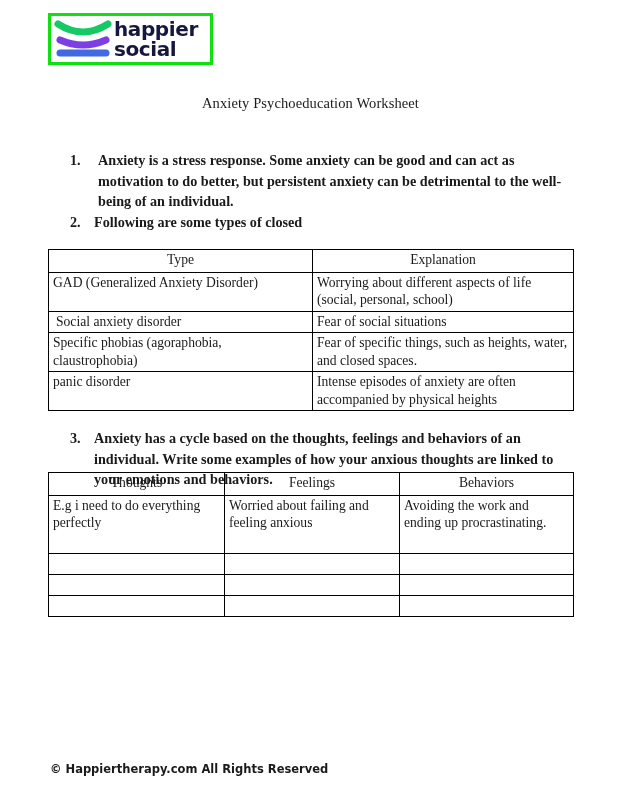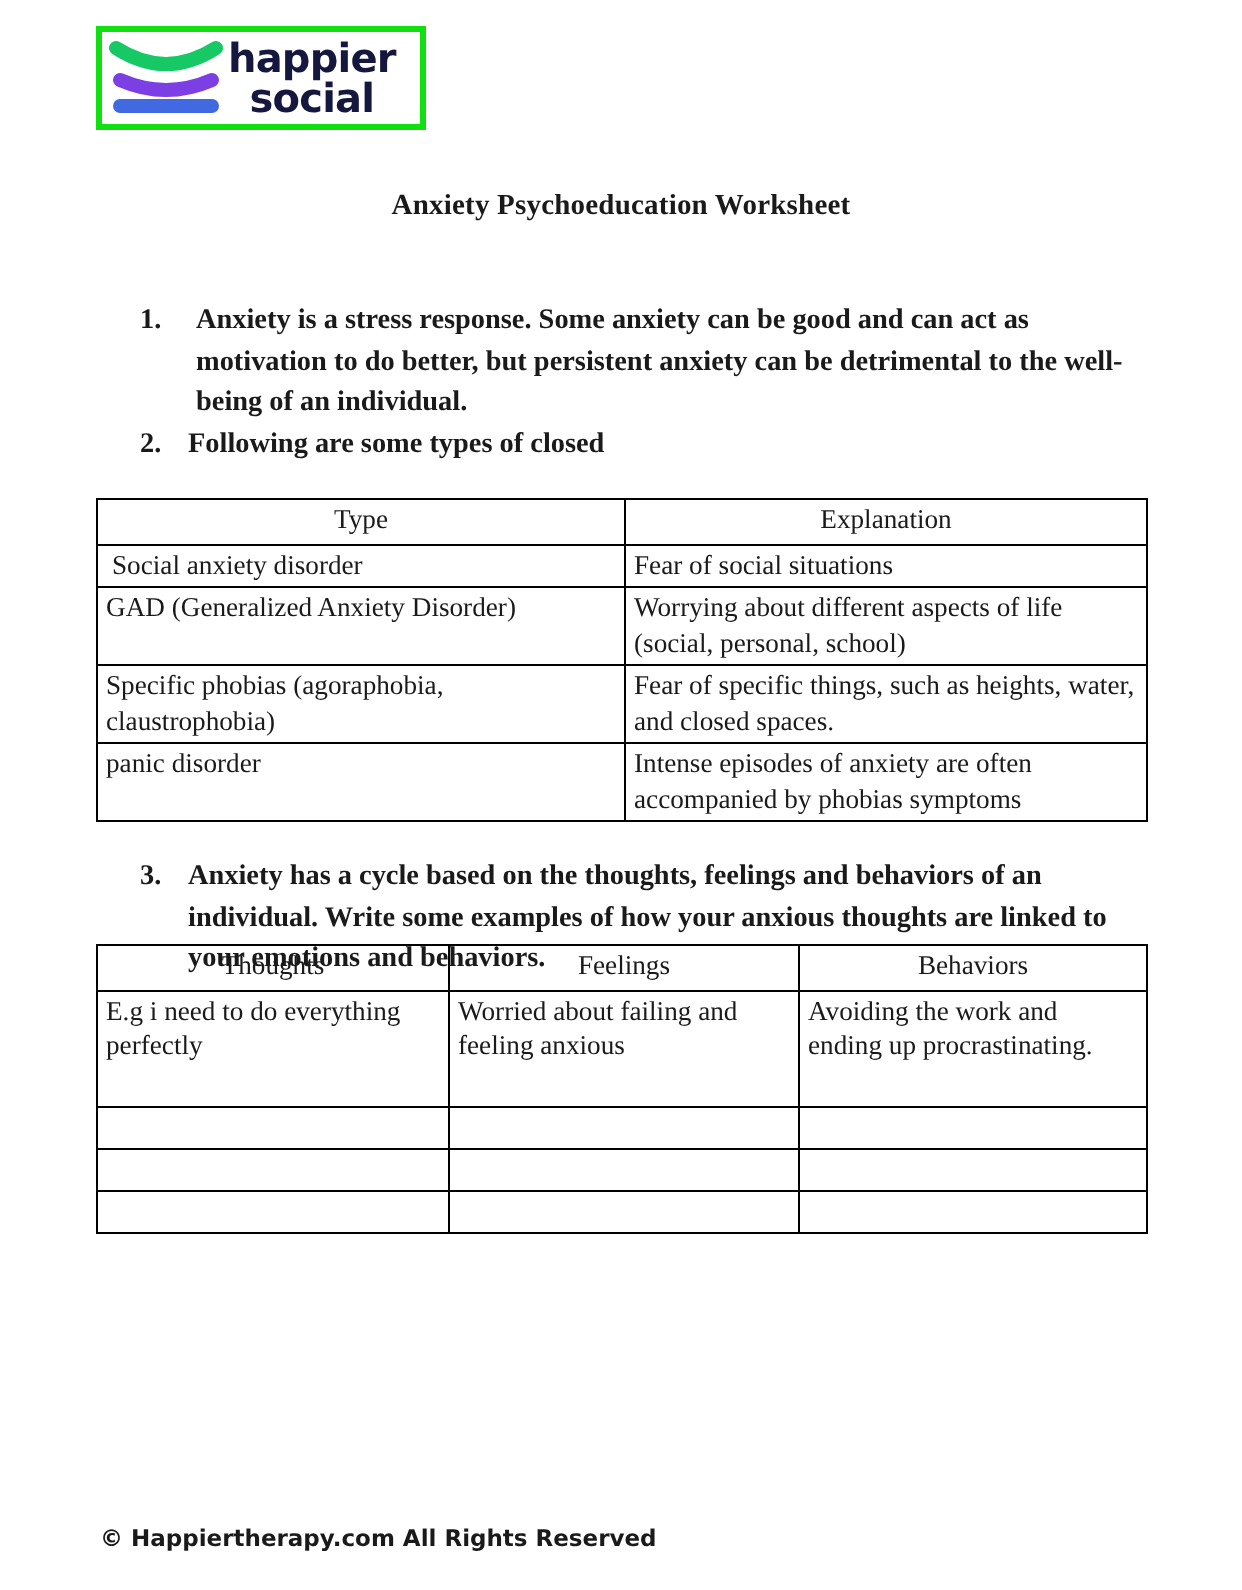--- a/index.html
+++ b/index.html
@@ -36,31 +36,30 @@
     flex: 0 0 auto;
   }
   .logo-words {
     font-family: "DejaVu Sans", "Liberation Sans", sans-serif;
     font-weight: bold;
     font-size: 20px;
     line-height: 20px;
     color: #15173f;
     letter-spacing: -0.4px;
     margin-left: 2px;
-    text-align: center;
   }
 
   
   .doc-title {
     position: absolute;
     left: 0;
     right: 0;
     top: 95px;
     text-align: center;
-    font-weight: bold;
+    font-weight: normal;
     font-size: 14.5px;
     letter-spacing: 0.1px;
   }
 
   
   .list-block {
     position: absolute;
     left: 70px;
     width: 505px;
   }
@@ -152,34 +151,34 @@
       <col style="width:261px">
     </colgroup>
   <thead>
     <tr>
       <th>Type</th>
       <th>Explanation</th>
     </tr>
   </thead>
   <tbody>
     <tr>
+      <td>GAD (Generalized Anxiety Disorder)</td>
+      <td>Worrying about different aspects of life (social, personal, school)</td>
+    </tr>
+    <tr>
       <td class="cell-pad">Social anxiety disorder</td>
       <td>Fear of social situations</td>
     </tr>
     <tr>
-      <td>GAD (Generalized Anxiety Disorder)</td>
-      <td>Worrying about different aspects of life (social, personal, school)</td>
-    </tr>
-    <tr>
       <td>Specific phobias (agoraphobia, claustrophobia)</td>
       <td>Fear of specific things, such as heights, water, and closed spaces.</td>
     </tr>
     <tr>
       <td>panic disorder</td>
-      <td>Intense episodes of anxiety are often accompanied by phobias symptoms</td>
+      <td>Intense episodes of anxiety are often accompanied by physical heights</td>
     </tr>
   </tbody>
 </table>
 
 <div class="list-block block-3">
   <div class="li">
     <span class="li-num">3.</span>
     <span class="li-text">Anxiety has a cycle based on the thoughts, feelings and behaviors of an individual. Write some examples of how your anxious thoughts are linked to your emotions and behaviors.</span>
   </div>
 </div>

